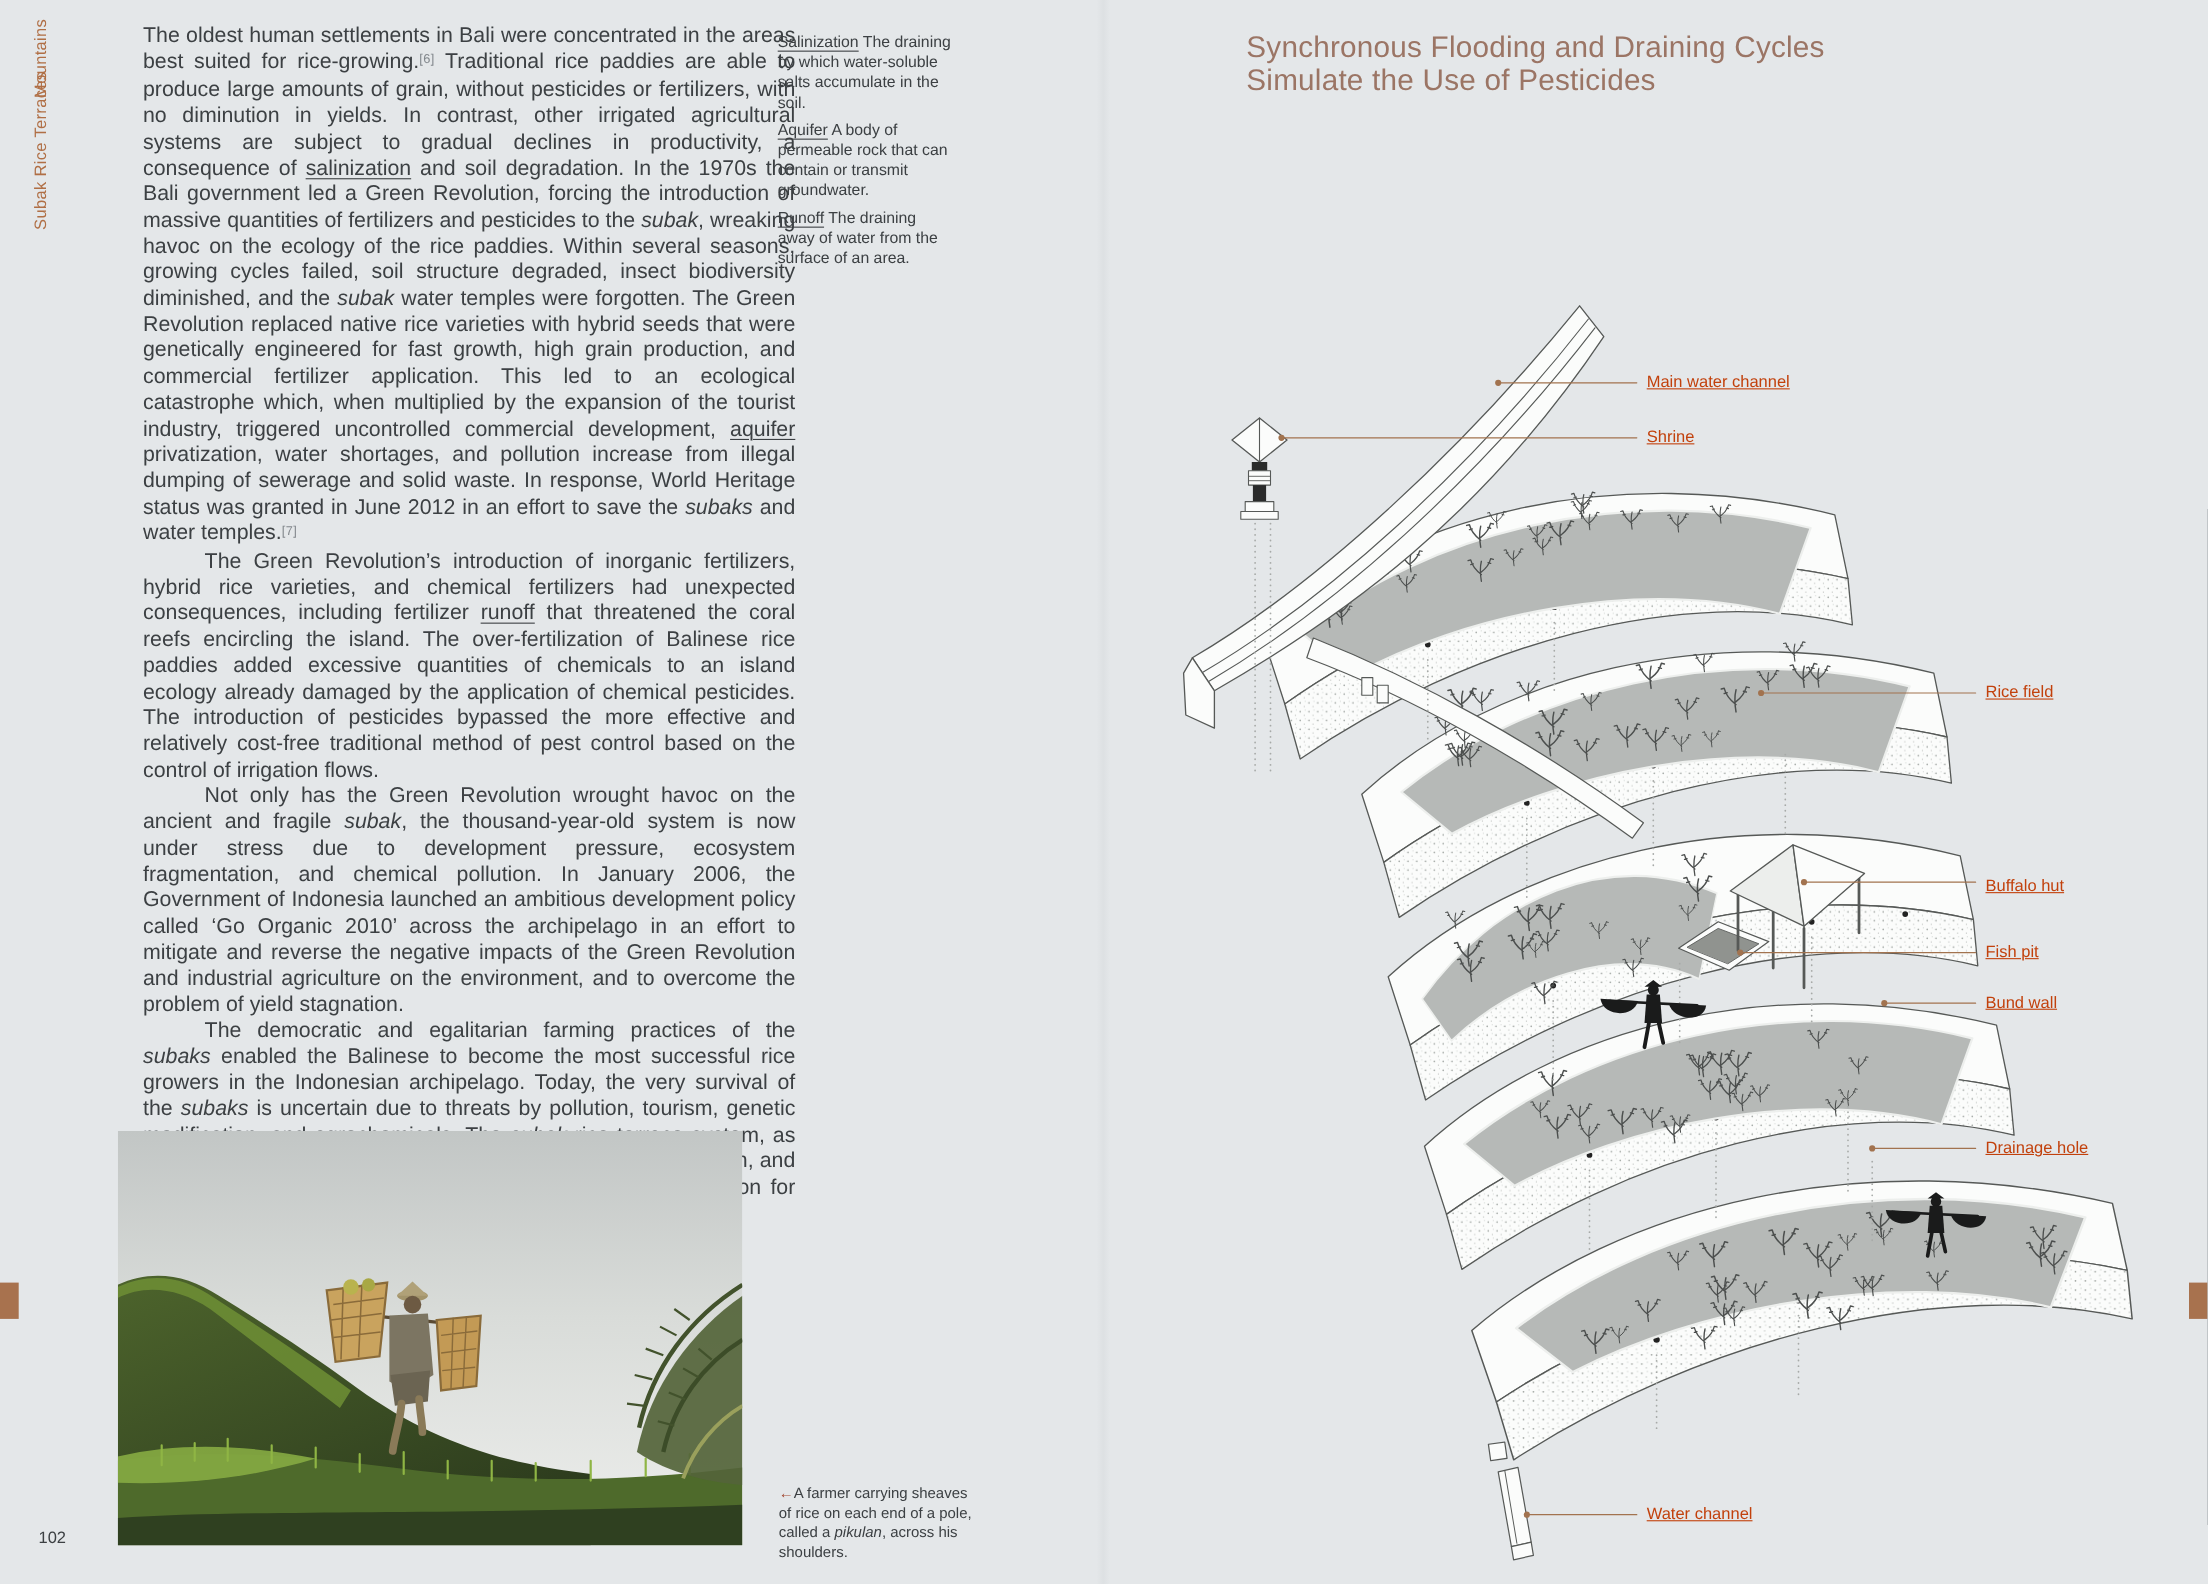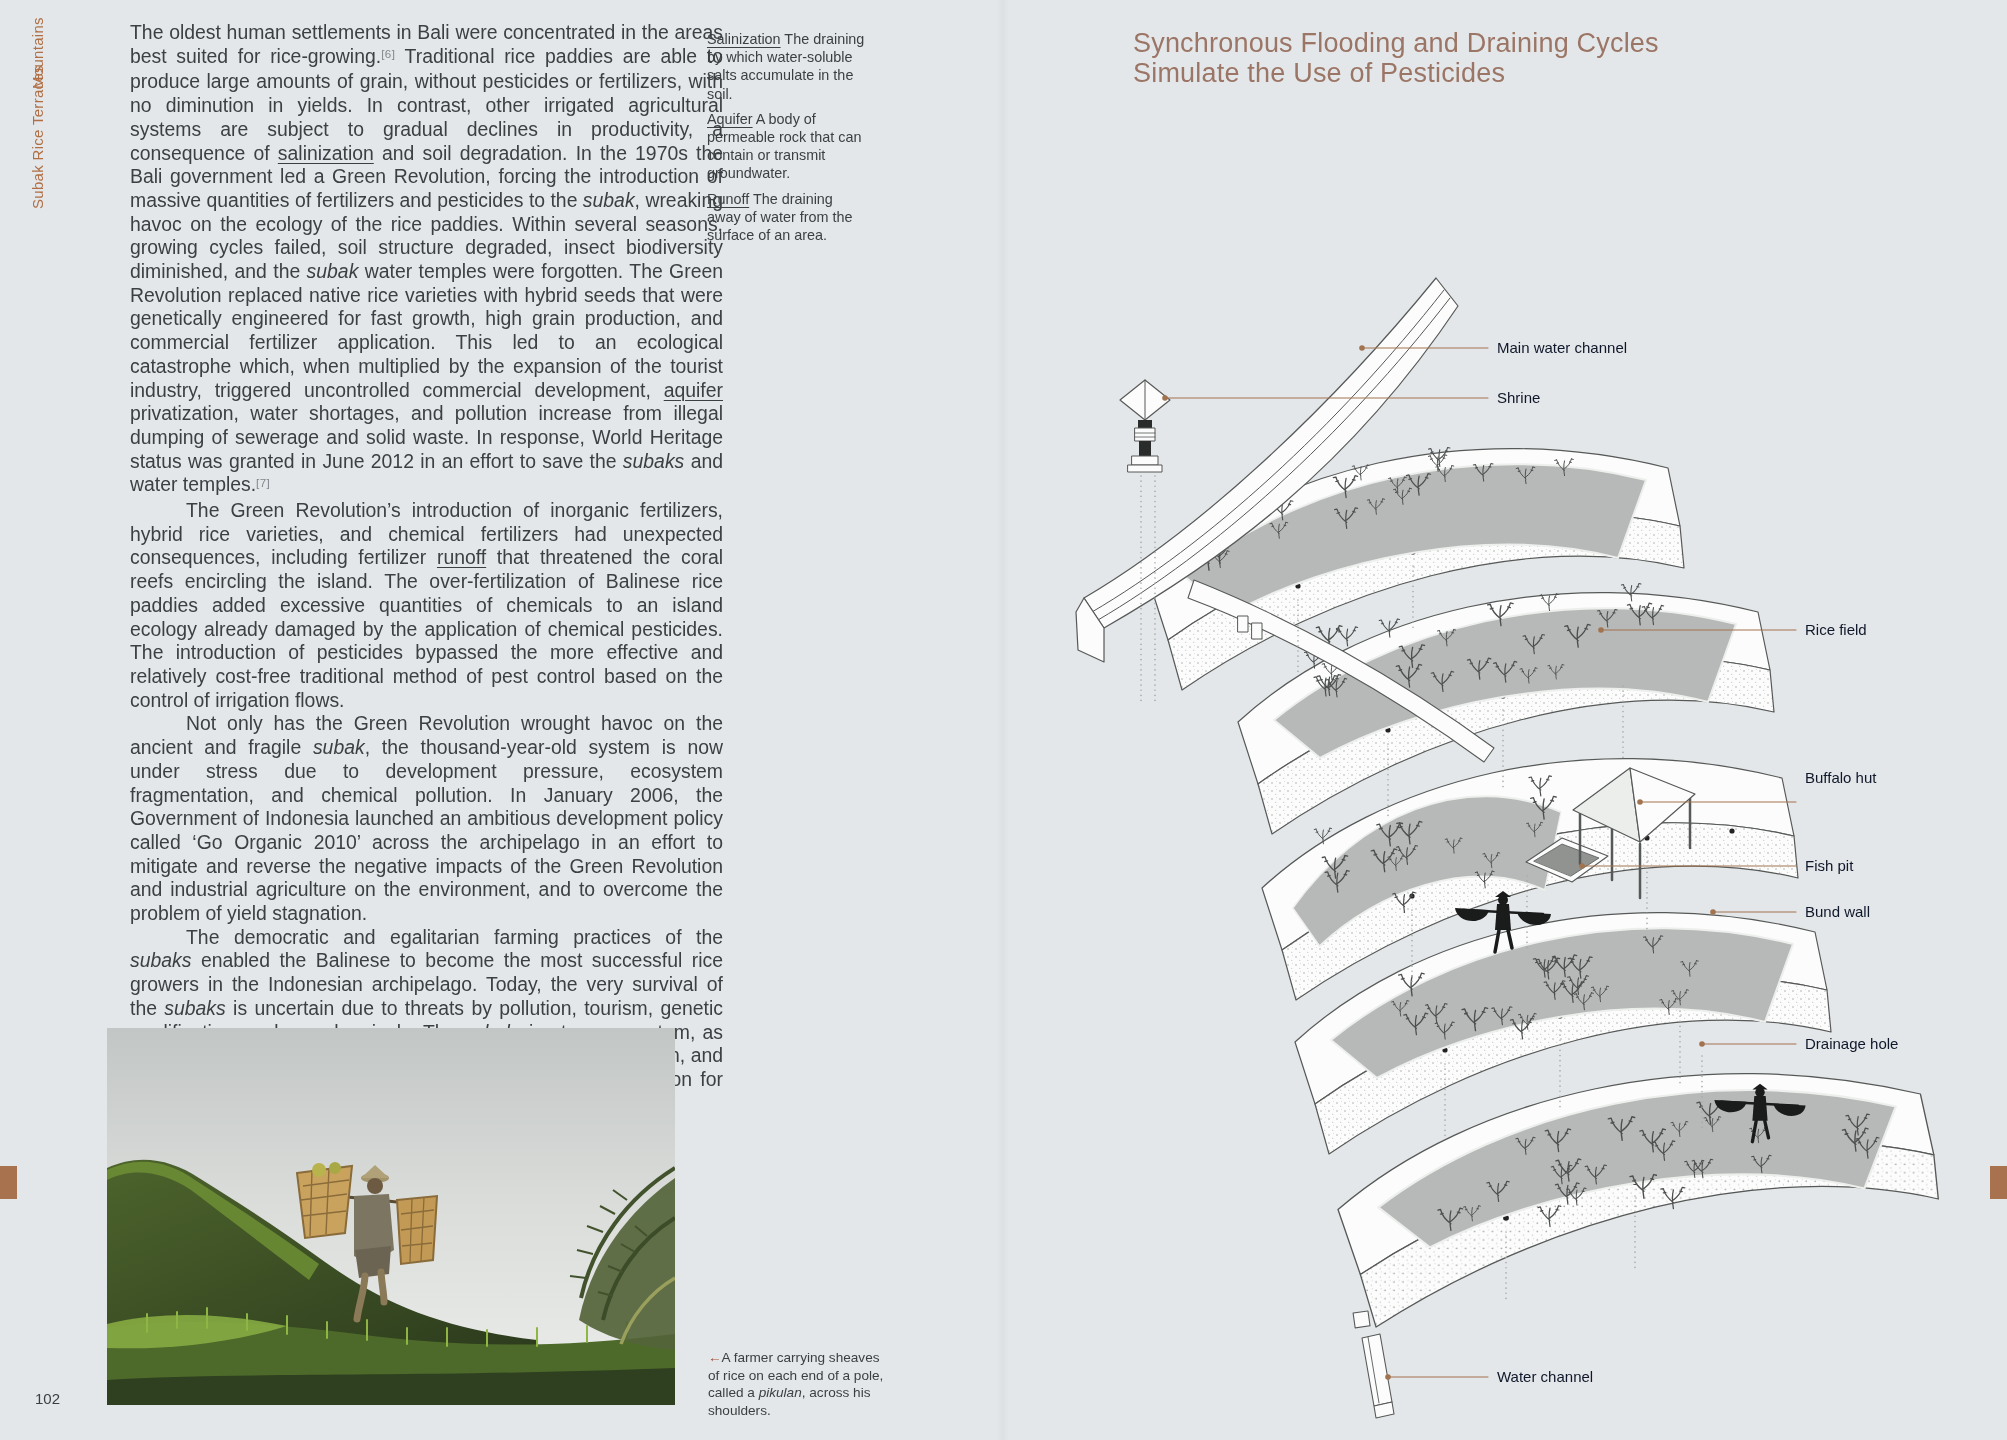--- a/index.html
+++ b/index.html
@@ -33,21 +33,21 @@
   
   .photo{position:absolute;left:107px;top:1028px;width:568px;height:377px;overflow:hidden;}
   
   .caption{position:absolute;left:708px;top:1349px;width:178px;
     font-size:13.6px;line-height:17.6px;color:#3c4043;}
   .arrow{color:#a34a33;}
   
   .heading{position:absolute;left:1133px;top:28px;
     font-size:27px;line-height:30px;color:#9b7565;letter-spacing:.2px;}
   
-  .dlabel{position:absolute;font-size:15px;line-height:20px;color:#0f172a;white-space:nowrap;}
+  .dlabel{position:absolute;font-size:15px;line-height:20px;color:#c2410c;white-space:nowrap;text-decoration:underline;}
   
   .pnum{position:absolute;font-size:15px;color:#3c4043;}
   svg{display:block;}
   .diagram{position:absolute;left:0;top:0;pointer-events:none;}
 </style>
 </head>
 <body>
 
 <div class="spread">
 
@@ -383,21 +383,21 @@
   <div class="caption"><span class="arrow">←</span><span>A farmer carrying sheaves of rice on each end of a pole, called a </span><span class="i">pikulan</span><span>, across his shoulders.</span></div>
 
   <div class="heading">
     <div>Synchronous Flooding and Draining Cycles</div>
     <div>Simulate the Use of Pesticides</div>
   </div>
 
   <div class="dlabel" style="left:1497px;top:338px;">Main water channel</div>
   <div class="dlabel" style="left:1497px;top:388px;">Shrine</div>
   <div class="dlabel" style="left:1805px;top:620px;">Rice field</div>
-  <div class="dlabel" style="left:1805px;top:768px;">Buffalo hut</div>
+  <div class="dlabel" style="left:1805px;top:796px;">Buffalo hut</div>
   <div class="dlabel" style="left:1805px;top:856px;">Fish pit</div>
   <div class="dlabel" style="left:1805px;top:902px;">Bund wall</div>
   <div class="dlabel" style="left:1805px;top:1034px;">Drainage hole</div>
   <div class="dlabel" style="left:1497px;top:1367px;">Water channel</div>
 
   <div class="pnum" style="left:35px;top:1390px;">102</div>
   <div class="pnum" style="left:1945px;top:1457px;">103</div>
 
 </div>
 

